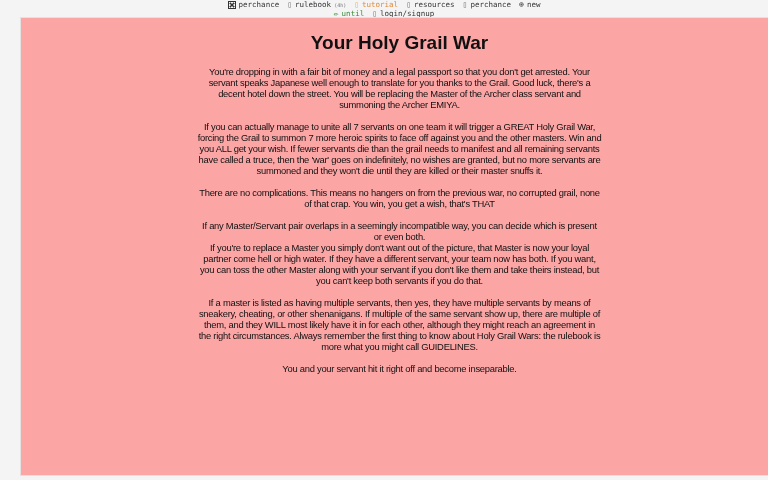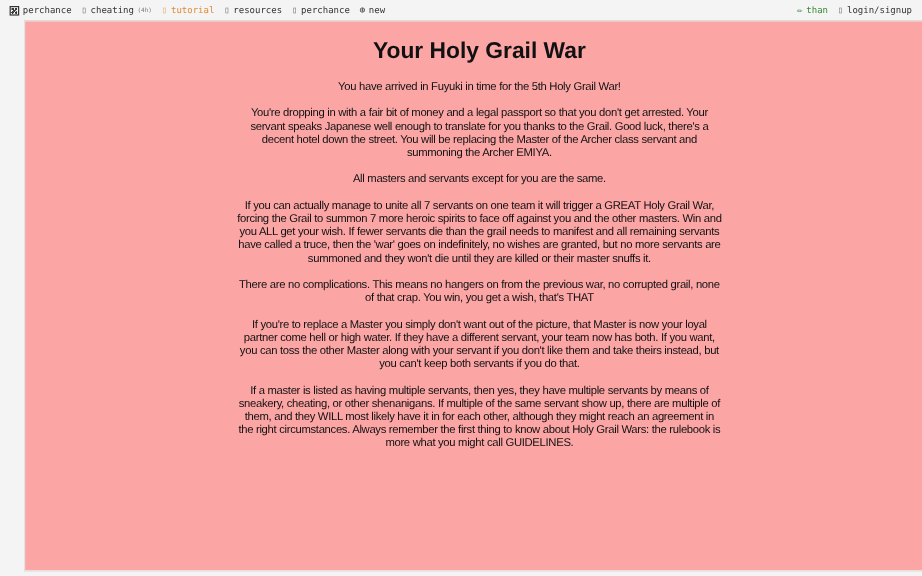--- a/index.html
+++ b/index.html
@@ -3,21 +3,21 @@
 <meta charset="utf-8">
 <style>
   html, body { margin:0; padding:0; }
   body {
     width:768px; height:480px; overflow:hidden;
     background:#f4f4f4;
     font-family:"Liberation Sans", sans-serif;
   }
   .topbar {
     height:17px; display:flex; align-items:center; justify-content:space-between;
-    padding:0 8px; font-family:"DejaVu Sans Mono", monospace; font-size:7.5px; color:#333;
+    padding:0 8px; font-family:"DejaVu Sans Mono", monospace; font-size:7.5px; color:#333;flex-direction:column;
   }
   .topbar .left, .topbar .right { display:flex; align-items:center; gap:8px; }
   .nav-item { display:flex; align-items:center; gap:3px; cursor:pointer; white-space:nowrap; }
   .nav-item .ico { font-size:8px; color:#777; }
   .logo-ico {
     width:8px; height:8px; border:1px solid #333; position:relative; display:inline-block; box-sizing:border-box;
     background:
       radial-gradient(circle at 25% 25%, #333 0.9px, transparent 1.1px),
       radial-gradient(circle at 75% 25%, #333 0.9px, transparent 1.1px),
       radial-gradient(circle at 50% 50%, #333 0.9px, transparent 1.1px),
@@ -46,21 +46,21 @@
 <body>
 
 <div class="topbar">
   <div class="left">
     <span class="nav-item">
       <span class="logo-ico"></span>
       <span>perchance</span>
     </span>
     <span class="nav-item">
       <span class="ico">▯</span>
-      <span>cheating</span>
+      <span>rulebook</span>
       <span class="small">(4h)</span>
     </span>
     <span class="nav-item tutorial">
       <span class="ico">▯</span>
       <span>tutorial</span>
     </span>
     <span class="nav-item">
       <span class="ico">▯</span>
       <span>resources</span>
     </span>
@@ -69,33 +69,33 @@
       <span>perchance</span>
     </span>
     <span class="nav-item">
       <span class="ico" style="color:#333">⊕</span>
       <span>new</span>
     </span>
   </div>
   <div class="right">
     <span class="nav-item edit">
       <span class="ico" style="color:#3a8a3a">✏</span>
-      <span>than</span>
+      <span>until</span>
     </span>
     <span class="nav-item">
       <span class="ico">▯</span>
       <span>login/signup</span>
     </span>
   </div>
 </div>
 
 <div class="frame">
   <div class="content">
     <h1>Your Holy Grail War</h1>
-    <p>You have arrived in Fuyuki in time for the 5th Holy Grail War!</p>
     <p>You're dropping in with a fair bit of money and a legal passport so that you don't get arrested. Your servant speaks Japanese well enough to translate for you thanks to the Grail. Good luck, there's a decent hotel down the street. You will be replacing the Master of the Archer class servant and summoning the Archer EMIYA.</p>
-    <p>All masters and servants except for you are the same.</p>
     <p>If you can actually manage to unite all 7 servants on one team it will trigger a GREAT Holy Grail War, forcing the Grail to summon 7 more heroic spirits to face off against you and the other masters. Win and you ALL get your wish. If fewer servants die than the grail needs to manifest and all remaining servants have called a truce, then the 'war' goes on indefinitely, no wishes are granted, but no more servants are summoned and they won't die until they are killed or their master snuffs it.</p>
     <p>There are no complications. This means no hangers on from the previous war, no corrupted grail, none of that crap. You win, you get a wish, that's THAT</p>
+    <p class="tight">If any Master/Servant pair overlaps in a seemingly incompatible way, you can decide which is present or even both.</p>
     <p>If you're to replace a Master you simply don't want out of the picture, that Master is now your loyal partner come hell or high water. If they have a different servant, your team now has both. If you want, you can toss the other Master along with your servant if you don't like them and take theirs instead, but you can't keep both servants if you do that.</p>
     <p>If a master is listed as having multiple servants, then yes, they have multiple servants by means of sneakery, cheating, or other shenanigans. If multiple of the same servant show up, there are multiple of them, and they WILL most likely have it in for each other, although they might reach an agreement in the right circumstances. Always remember the first thing to know about Holy Grail Wars: the rulebook is more what you might call GUIDELINES.</p>
+    <p>You and your servant hit it right off and become inseparable.</p>
   </div>
 </div>
 
 </body></html>

